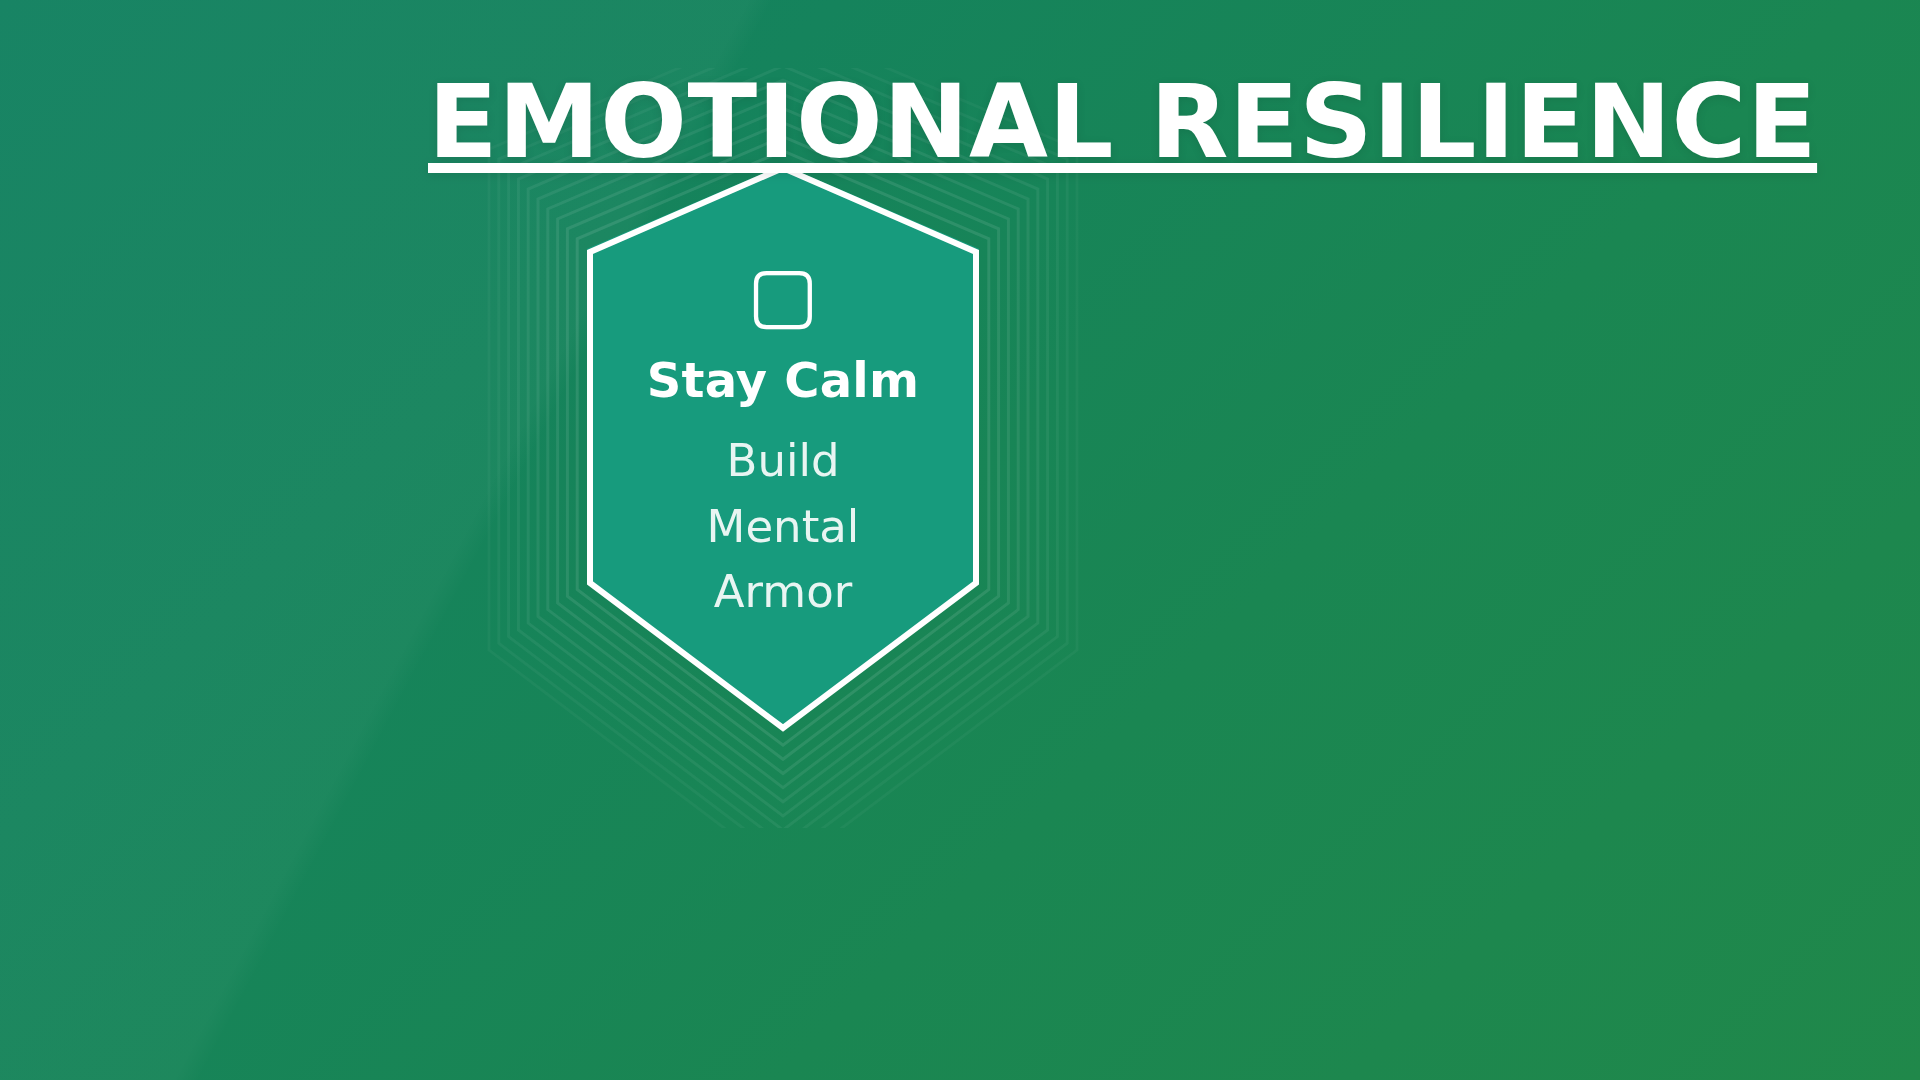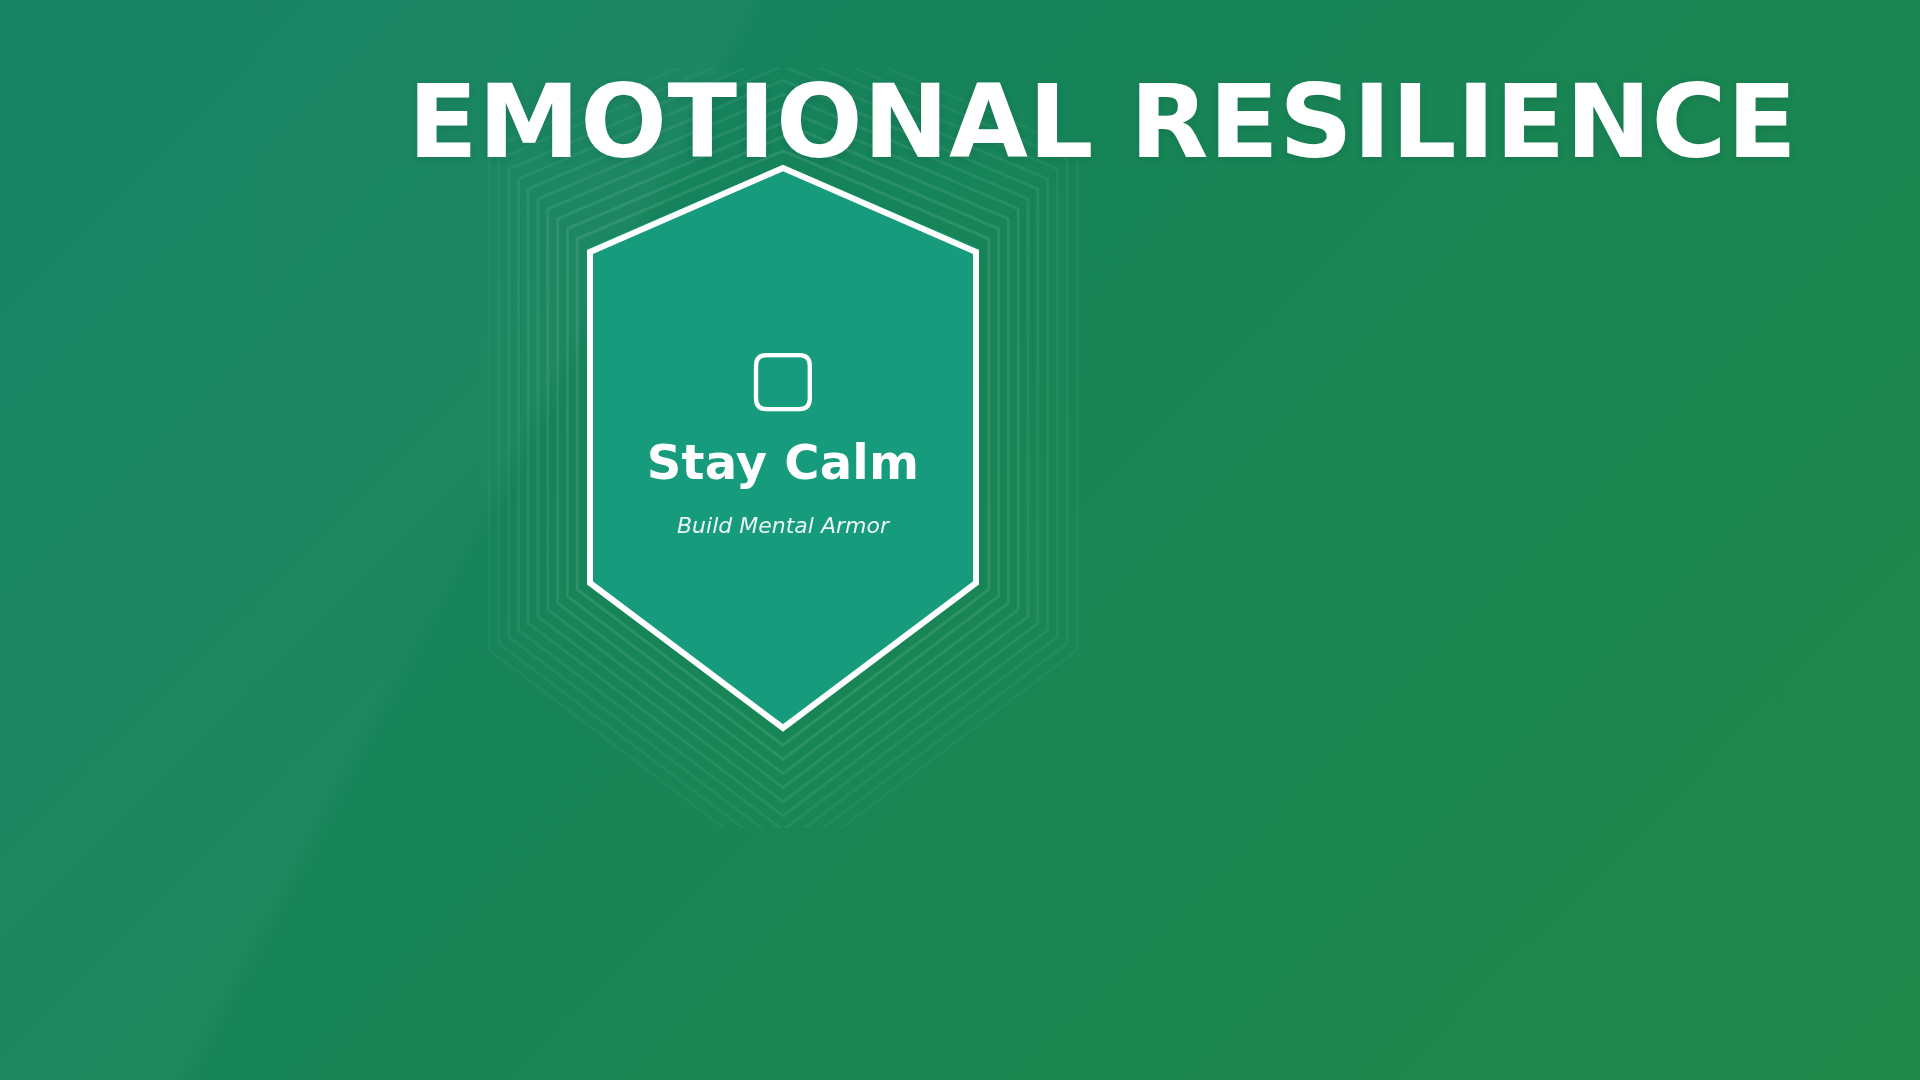--- a/index.html
+++ b/index.html
@@ -35,30 +35,31 @@
         rgba(255,255,255,0.030) 0%,
         rgba(255,255,255,0.030) 30%,
         rgba(255,255,255,0.000) 31%,
         rgba(255,255,255,0.000) 100%);
     pointer-events: none;
   }
 
   
   .title {
     position: absolute;
-    left: 408px;
+    left: 428px;
     top: 64px;
     white-space: nowrap;
     font-size: 102px;
     line-height: 1.14;
     font-weight: 700;
     letter-spacing: 0.5px;
     color: #ffffff;
     text-shadow: 0 2px 10px rgba(0,0,0,0.10);
     z-index: 40;
+    text-decoration: underline;
   }
 
   
   .badge-wrap {
     position: absolute;
     left: 783px;
     top: 448px;
     transform: translate(-50%, -50%);
     width: 700px;
     height: 760px;
@@ -111,27 +112,26 @@
     font-size: 48px;
     line-height: 1.34;
     font-weight: 700;
     color: #ffffff;
     white-space: nowrap;
     margin-bottom: 14px;
     letter-spacing: 0.2px;
   }
 
   .badge-sub {
-    font-size: 22px;
+    font-size: 45px;
     line-height: 1.45;
     font-weight: 400;
     color: rgba(255,255,255,0.90);
     max-width: 270px;
     margin: 16px auto;
-    font-style: italic;
   }
 </style>
 </head>
 <body>
 
 <div id="stage">
 
   <div class="title">EMOTIONAL RESILIENCE</div>
 
   <div class="badge-wrap">

